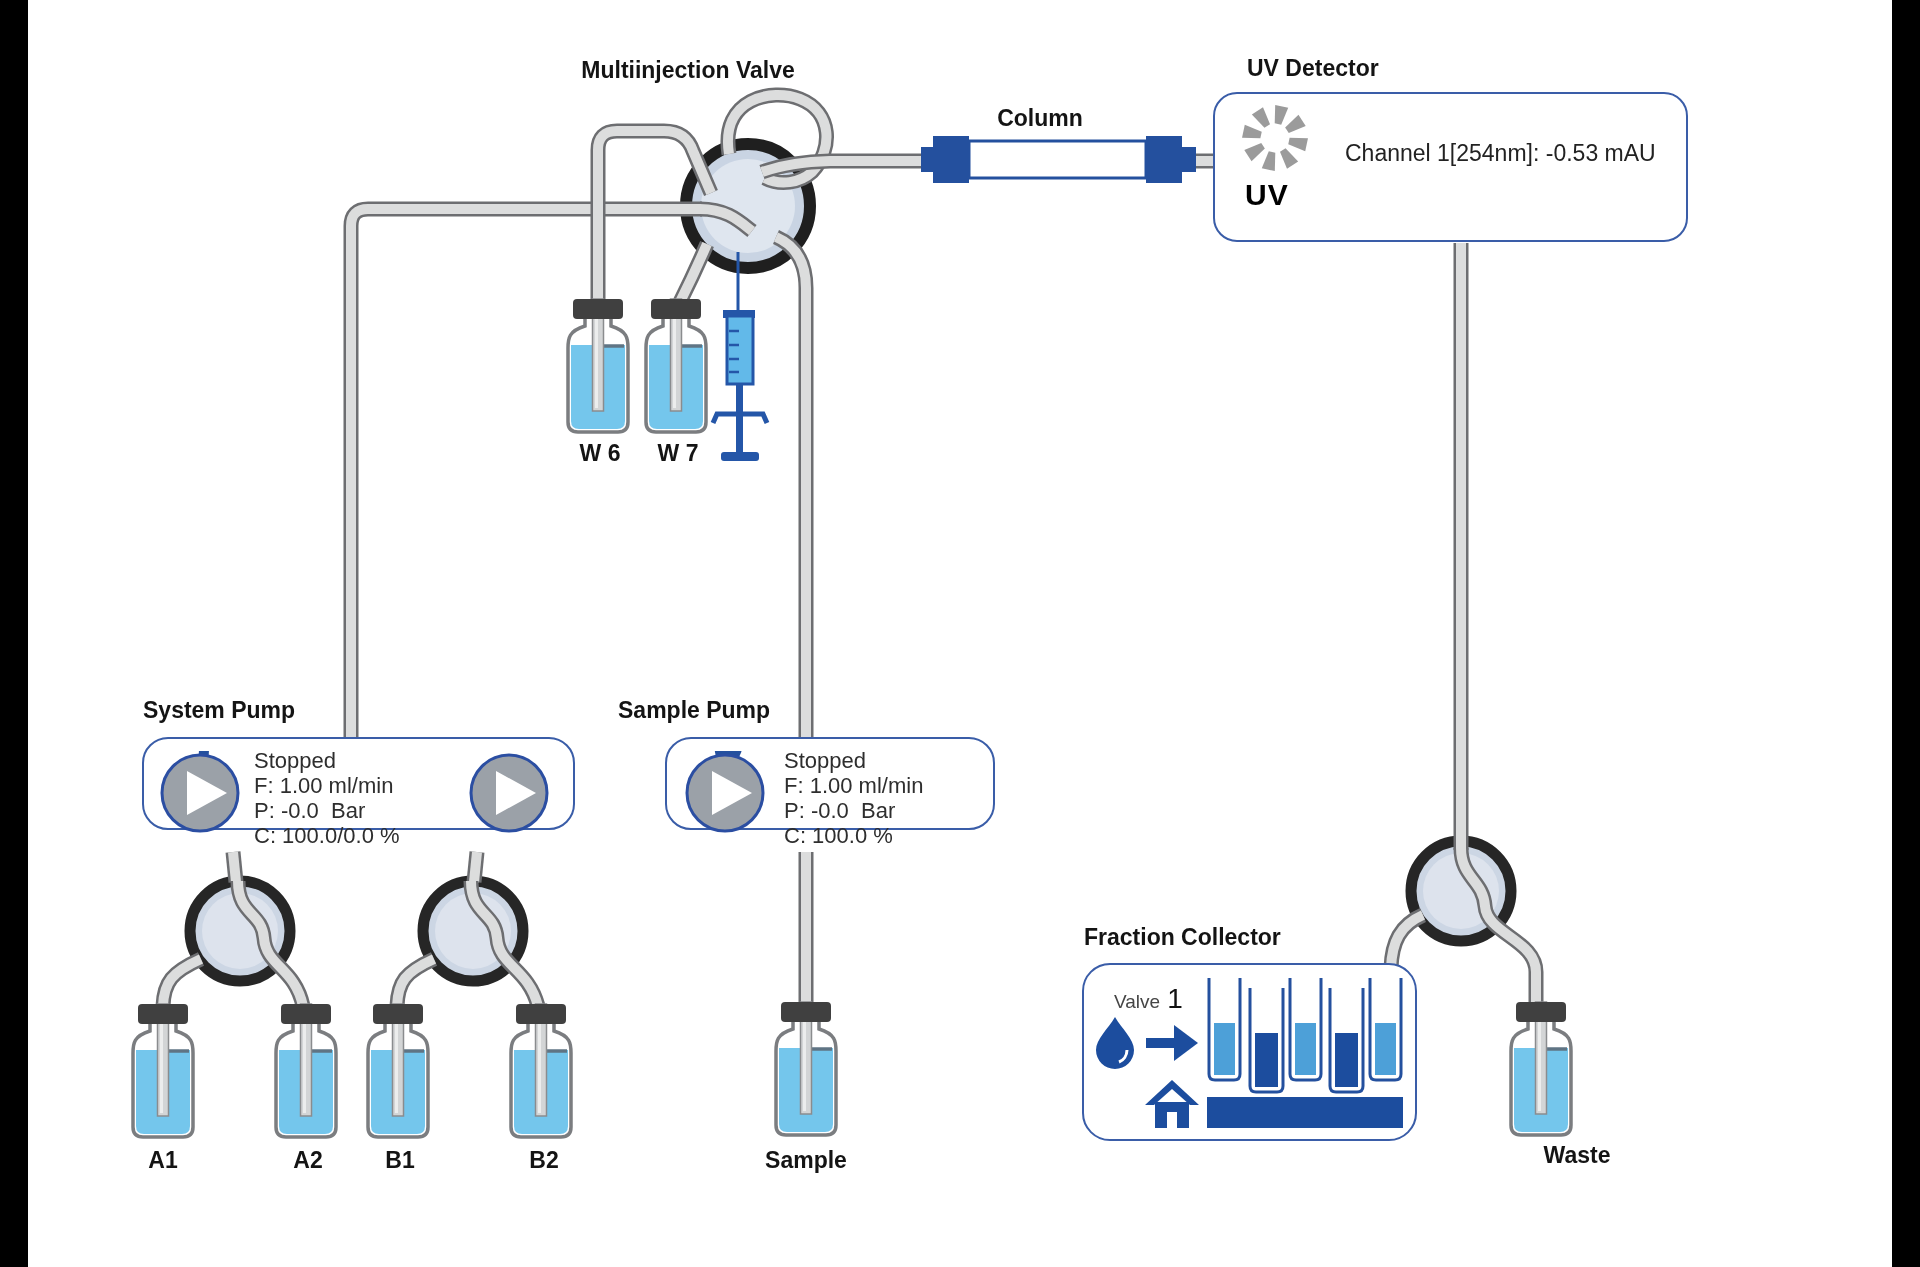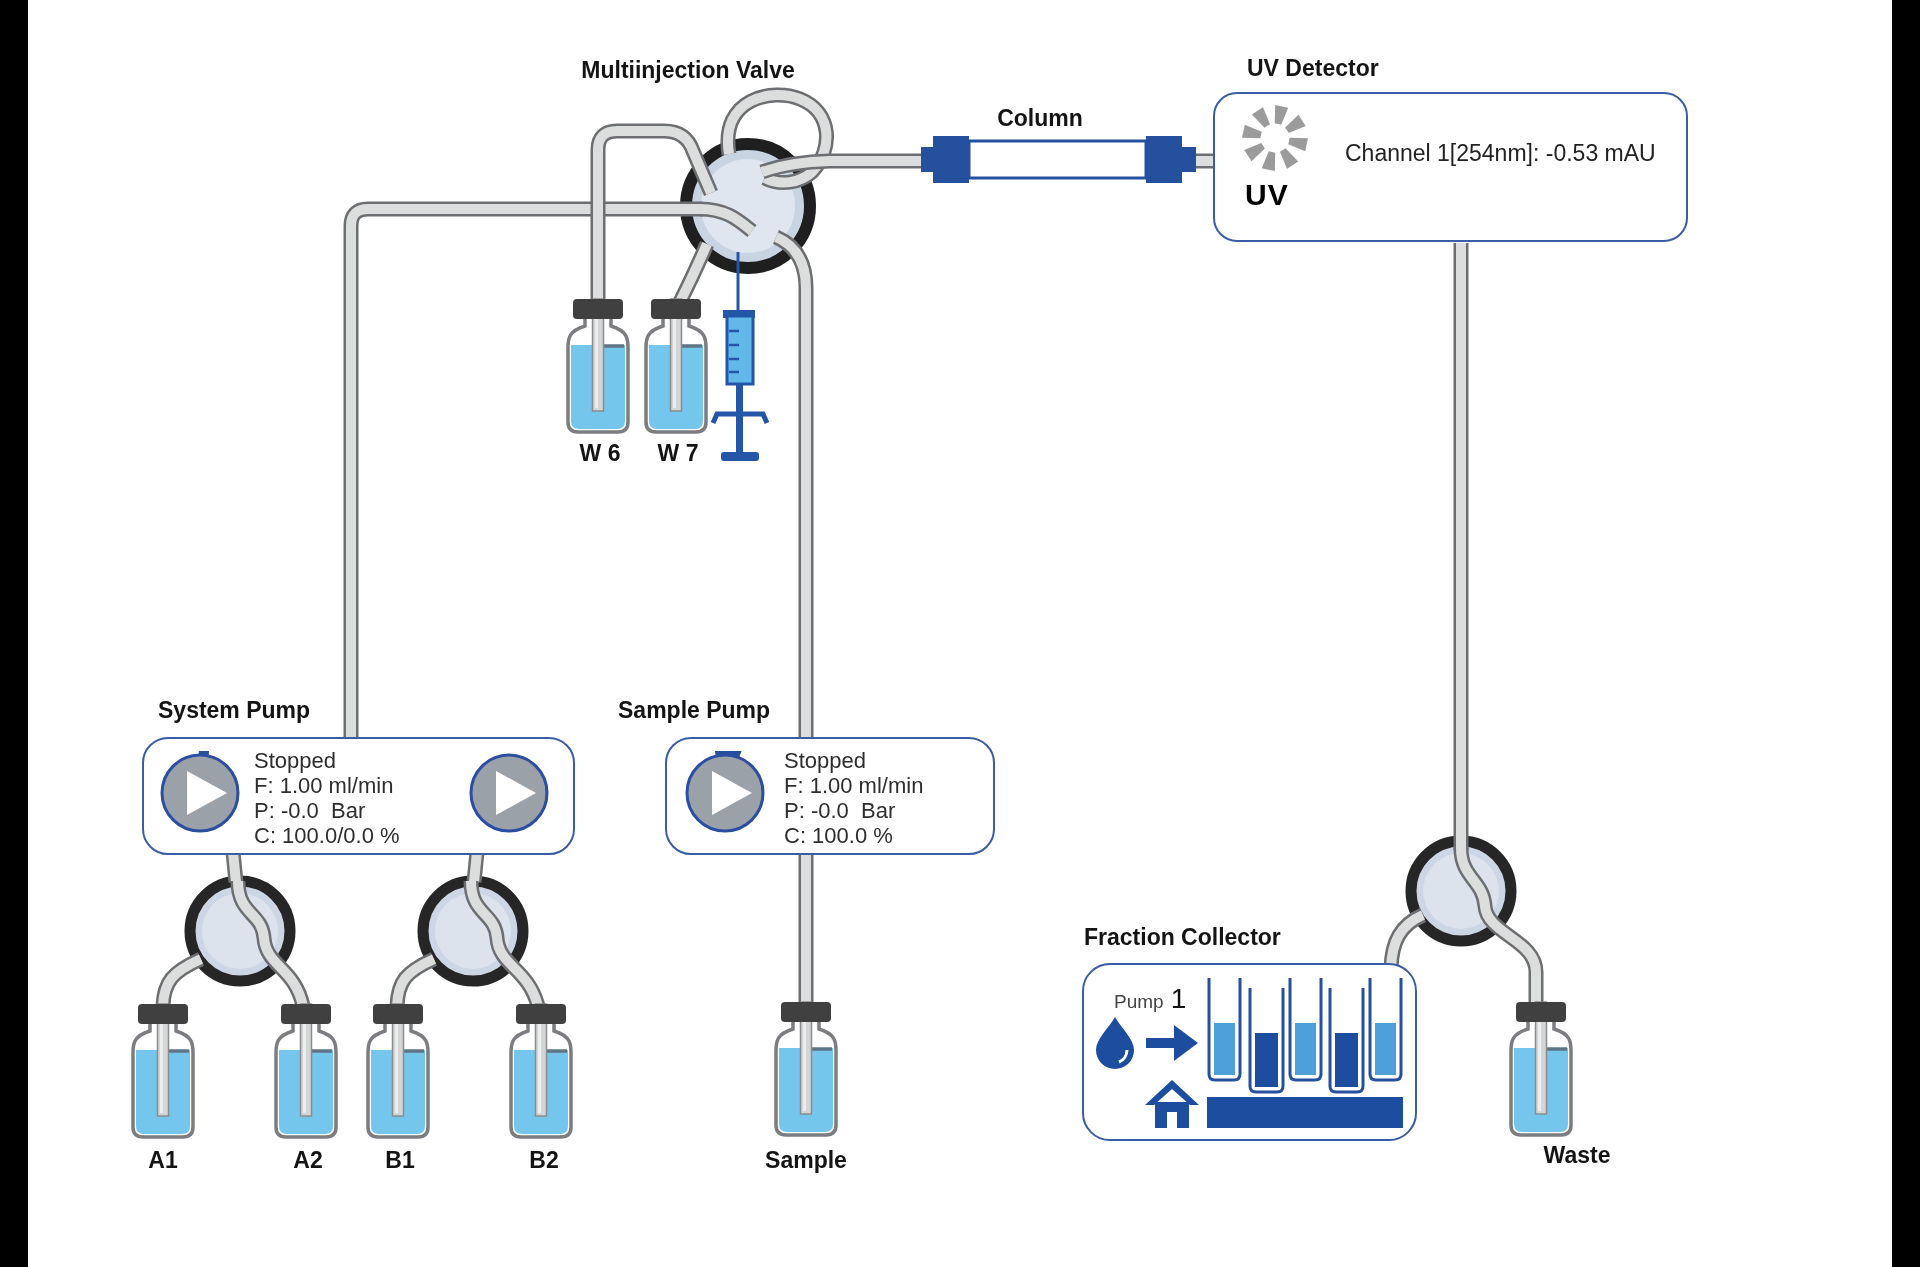--- a/index.html
+++ b/index.html
@@ -9,21 +9,21 @@
   }
   .edge-bar{position:absolute;top:0;bottom:0;width:28px;background:#000;}
   .edge-bar.left{left:0;}
   .edge-bar.right{right:0;}
   #art{position:absolute;left:0;top:0;}
   .tube-o{fill:none;stroke:#6d6e71;stroke-width:15;}
   .tube-i{fill:none;stroke:#dcdddd;stroke-width:10;}
   .lbl{position:absolute;font-weight:bold;font-size:23px;color:#141414;white-space:nowrap;}
   .lbl-c{transform:translateX(-50%);}
   .panel{position:absolute;background:#fff;border:2px solid #3a5da8;box-sizing:border-box;}
-  .pump-box{width:433px;height:118px;border-radius:26px;}
+  .pump-box{width:433px;height:93px;border-radius:26px;}
   .pump-box.sample{width:330px;}
   .pump-text{position:absolute;top:9px;font-size:22px;line-height:25px;color:#2e2e2e;}
   .pump-text div{white-space:pre;}
   .uv-box{left:1213px;top:92px;width:475px;height:150px;border-radius:24px;}
   .uv-logo{position:absolute;left:30px;top:84px;font-size:30px;font-weight:bold;color:#000000;letter-spacing:1px;}
   .uv-channel{position:absolute;left:130px;top:46px;font-size:23px;color:#222;white-space:nowrap;}
   .fc-box{left:1082px;top:963px;width:335px;height:178px;border-radius:28px;}
   .fc-tube-caption{position:absolute;left:30px;top:18px;display:flex;align-items:baseline;}
   .fc-tube-word{font-size:19px;color:#454545;}
   .fc-tube-num{font-size:28px;color:#111;margin-left:7px;font-weight:normal;}
@@ -146,21 +146,21 @@
   <use href="#bottle" x="541" y="1005"></use>
   <use href="#bottle" x="806" y="1003"></use>
   <use href="#bottle" x="1541" y="1003"></use>
 </svg>
 
 <div class="lbl lbl-c" style="left:688px;top:57px;">Multiinjection Valve</div>
 <div class="lbl lbl-c" style="left:1040px;top:105px;">Column</div>
 <div class="lbl" style="left:1247px;top:55px;">UV Detector</div>
 <div class="lbl lbl-c" style="left:600px;top:440px;">W 6</div>
 <div class="lbl lbl-c" style="left:678px;top:440px;">W 7</div>
-<div class="lbl" style="left:158px;top:697px;text-align:center;">System Pump</div>
+<div class="lbl" style="left:143px;top:697px;text-align:center;">System Pump</div>
 <div class="lbl" style="left:618px;top:697px;">Sample Pump</div>
 <div class="lbl" style="left:1084px;top:924px;">Fraction Collector</div>
 <div class="lbl lbl-c" style="left:163px;top:1147px;">A1</div>
 <div class="lbl lbl-c" style="left:308px;top:1147px;">A2</div>
 <div class="lbl lbl-c" style="left:400px;top:1147px;">B1</div>
 <div class="lbl lbl-c" style="left:544px;top:1147px;">B2</div>
 <div class="lbl lbl-c" style="left:806px;top:1147px;">Sample</div>
 <div class="lbl lbl-c" style="left:1541px;top:1142px;margin-left:36px;">Waste</div>
 
 <div class="panel uv-box">
@@ -224,21 +224,21 @@
       <path d="M 246 23 L 246 121 Q 246 127 252 127 L 273 127 Q 279 127 279 121 L 279 23"></path>
       <path d="M 286 13 L 286 109 Q 286 115 292 115 L 311 115 Q 317 115 317 109 L 317 13"></path>
     </g>
     <rect x="130" y="58" width="21" height="52" fill="#4da0d8"></rect>
     <rect x="171" y="68" width="23" height="54" fill="#1c4d9e"></rect>
     <rect x="211" y="58" width="21" height="52" fill="#4da0d8"></rect>
     <rect x="251" y="68" width="23" height="54" fill="#1c4d9e"></rect>
     <rect x="291" y="58" width="21" height="52" fill="#4da0d8"></rect>
   </svg>
   <div class="fc-tube-caption">
-    <span class="fc-tube-word">Pump</span>
+    <span class="fc-tube-word">Valve</span>
     <span class="fc-tube-num">1</span>
   </div>
   <svg class="icon" style="left:8px;top:50px;" width="46" height="54" viewBox="-23 -27 46 54">
     <path d="M 0 -25 C 7 -13 19 -3 19 8 A 19 19 0 1 1 -19 8 C -19 -3 -7 -13 0 -25 Z" fill="#1c4d9e"></path>
     <path d="M 12 8 A 12 13 0 0 1 4 20" fill="none" stroke="#ffffff" stroke-width="3"></path>
   </svg>
   <svg class="icon" style="left:60px;top:58px;" width="56" height="40" viewBox="0 0 56 40">
     <rect x="2" y="15" width="30" height="10" fill="#1c4d9e"></rect>
     <path d="M 30 2 L 54 20 L 30 38 Z" fill="#1c4d9e"></path>
   </svg>

